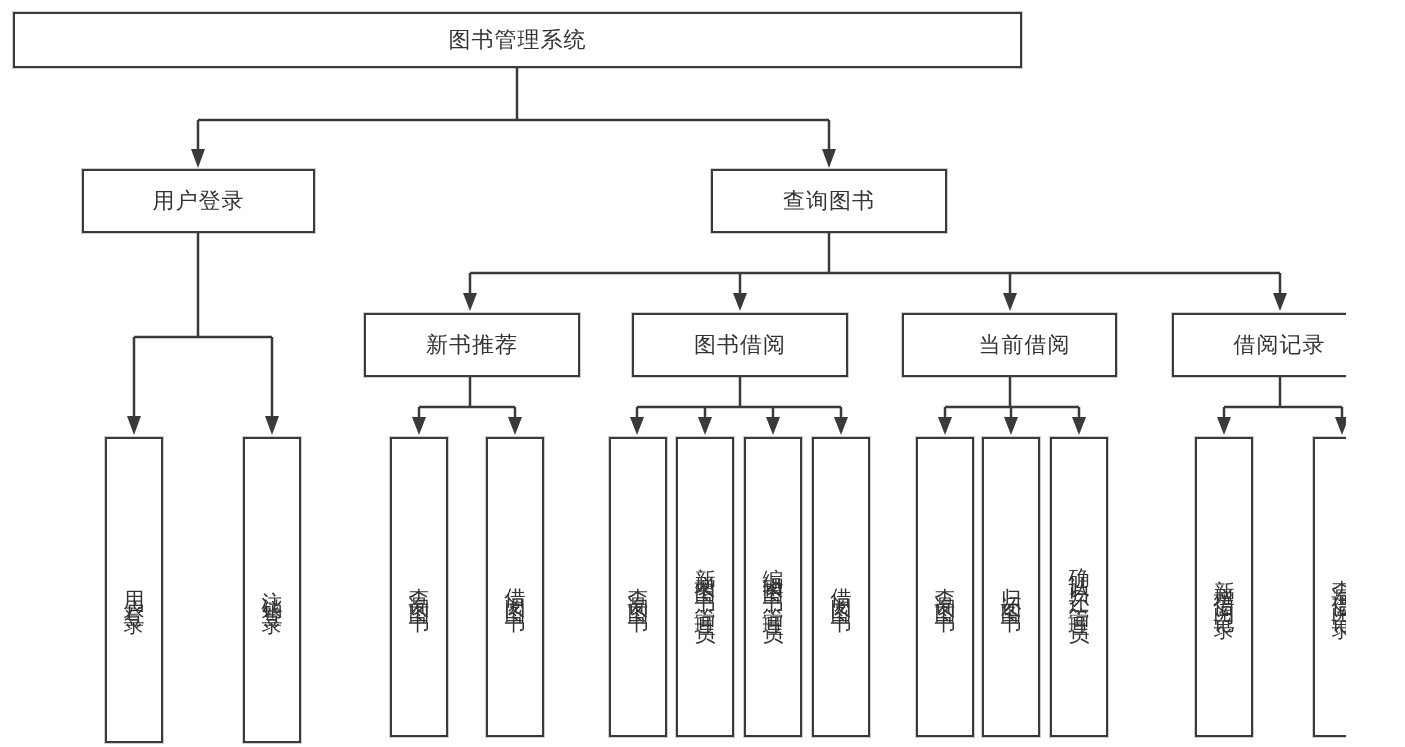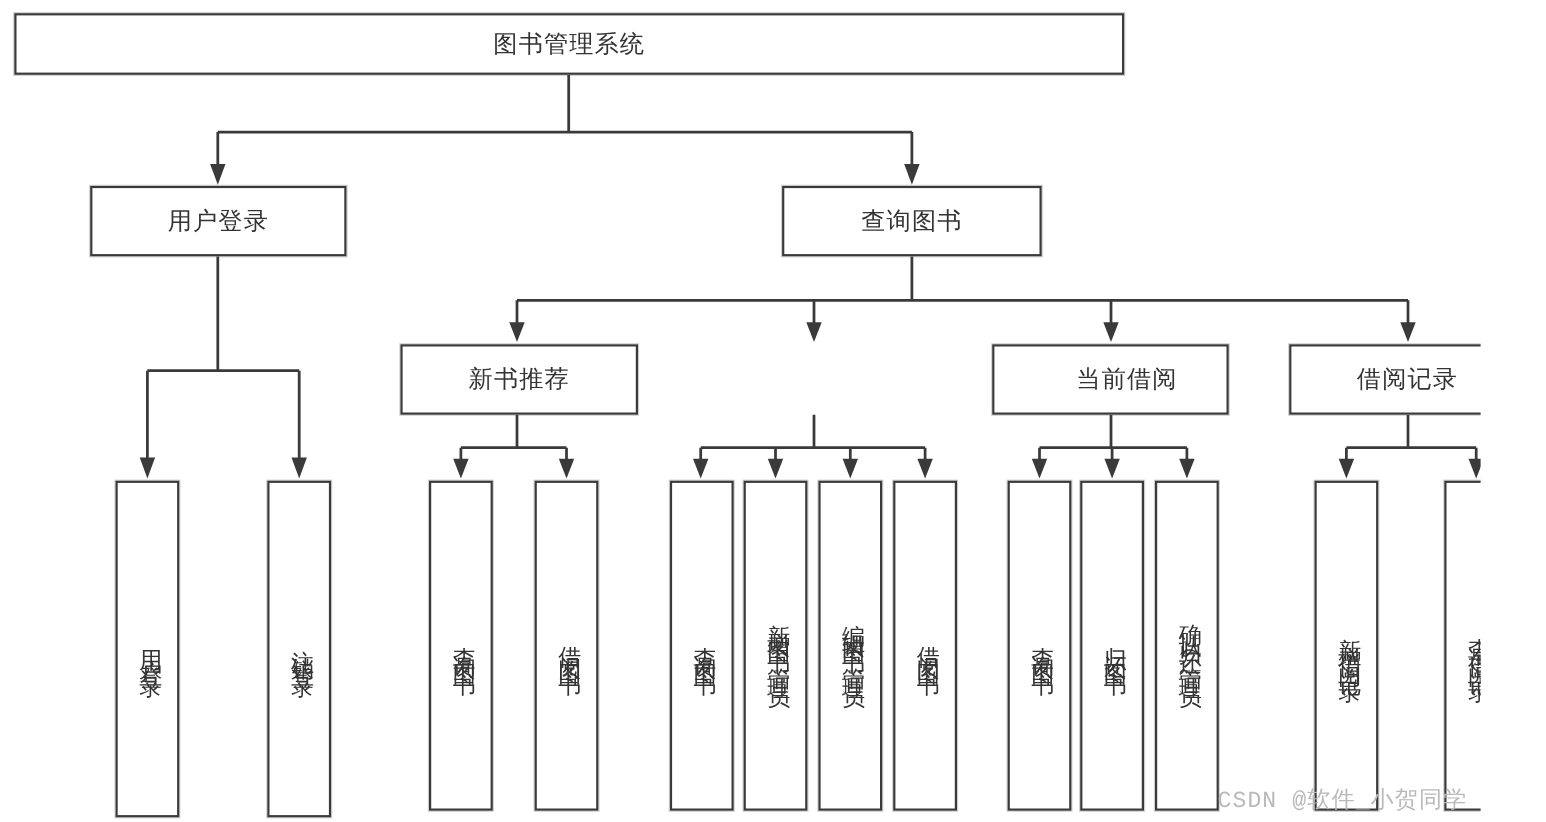--- a/index.html
+++ b/index.html
@@ -1,20 +1,20 @@
 <!DOCTYPE html>
 <html><head>
 <meta charset="utf-8">
 <style>
   html,body{margin:0;padding:0;background:#ffffff;}
   .canvas{
     position:relative;
     width:1346px;height:747px;
     background:#ffffff;
-    font-family:Liberation Mono, monospace;
+    font-family:Liberation Serif, serif;
     overflow:hidden;
   }
   .wires{position:absolute;left:0;top:0;width:1405px;height:747px;}
   .node{
     position:absolute;
     box-sizing:border-box;
     background:#ffffff;
     border:2px solid #3a3a3a;
     box-shadow:0 0 0 1px rgba(60,60,60,.25);
     display:flex;align-items:center;justify-content:center;
@@ -87,20 +87,21 @@
       <polygon points="1335,417 1349,417 1342,435"></polygon>
     </g>
   </svg>
 
   <div class="node h" style="left:13px;top:12px;width:1009px;height:56px;">图书管理系统</div>
 
   <div class="node h" style="left:82px;top:169px;width:233px;height:64px;">用户登录</div>
   <div class="node h" style="left:711px;top:169px;width:236px;height:64px;">查询图书</div>
 
   <div class="node h" style="left:364px;top:313px;width:216px;height:64px;">新书推荐</div>
+  <div class="node h" style="left:632px;top:313px;width:216px;height:64px;">图书借阅</div>
   <div class="node h" style="left:902px;top:313px;width:215px;height:64px;padding-left:30px;">当前借阅</div>
   <div class="node h" style="left:1172px;top:313px;width:215px;height:64px;">借阅记录</div>
 
   <div class="node v" style="left:105px;top:437px;width:58px;height:306px;">
     <span>用户登录</span>
     </div>
   <div class="node v" style="left:243px;top:437px;width:58px;height:306px;">
     <span>注销登录</span>
     </div>
 
@@ -134,14 +135,13 @@
     <span>确认归还（管理员）</span>
     </div>
 
   <div class="node v" style="left:1195px;top:437px;width:58px;height:300px;">
     <span>新增借阅记录</span>
     </div>
   <div class="node v" style="left:1313px;top:437px;width:58px;height:300px;">
     <span>查询借阅记录</span>
     </div>
 
-  <div class="watermark">CSDN @软件_小贺同学</div>
 </div>
 
 </body></html>

